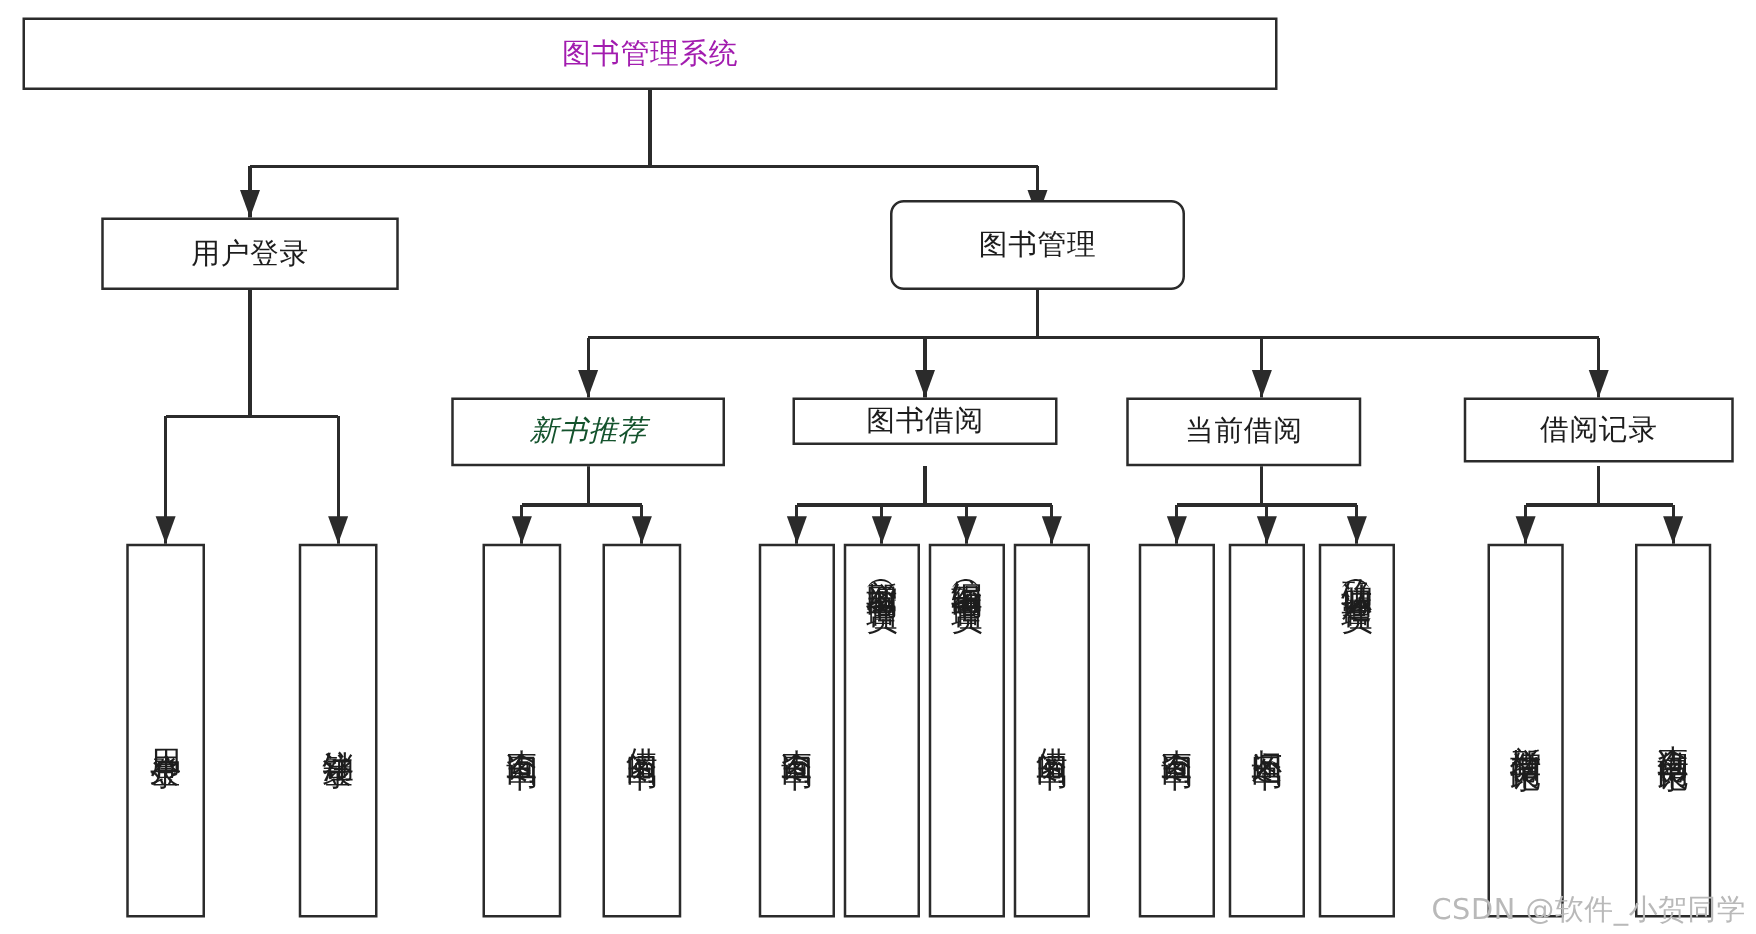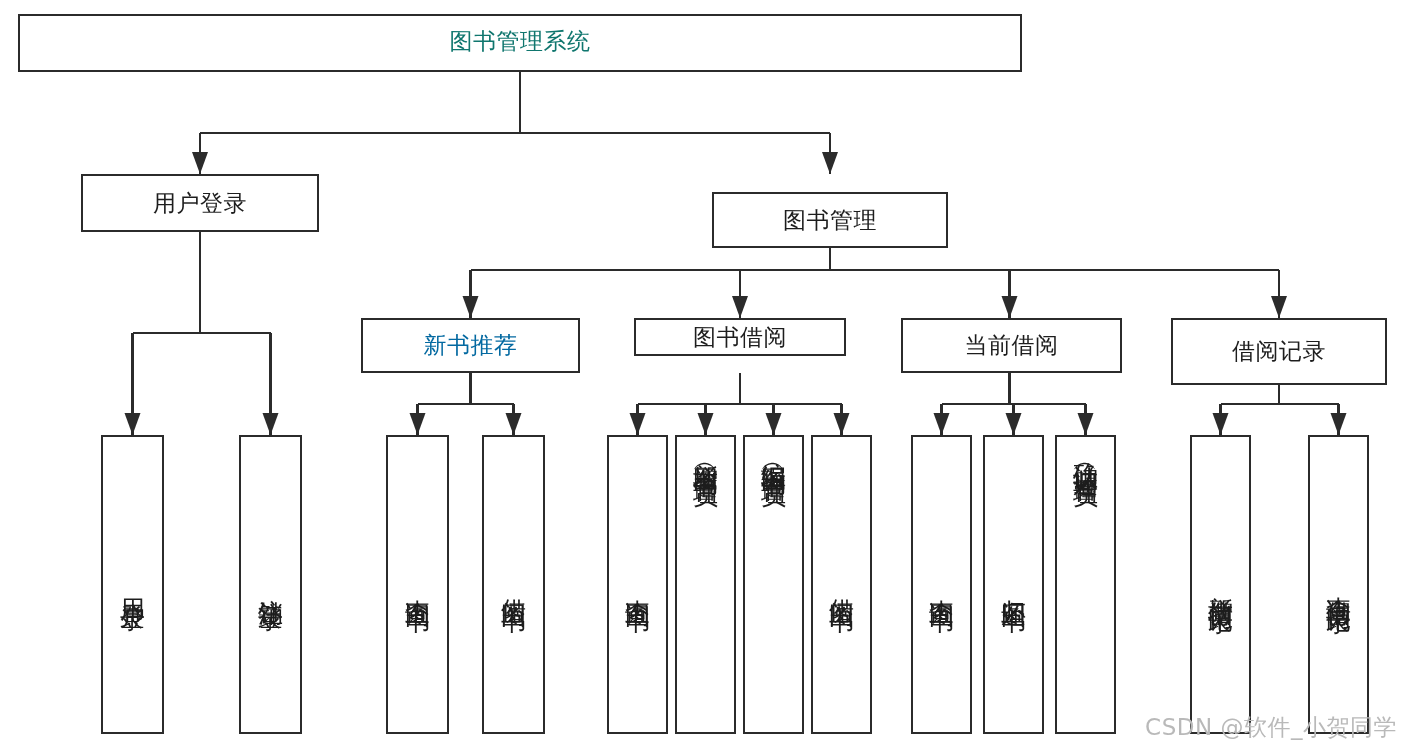--- a/index.html
+++ b/index.html
@@ -133,38 +133,38 @@
       <polygon points="1077.5,413 1093.5,413 1085.5,435" fill="#2b2b2b"></polygon>
       <line x1="1279" y1="373" x2="1279" y2="404" stroke="#2b2b2b" stroke-width="2.5" shape-rendering="crispEdges"></line>
       <line x1="1220.5" y1="404" x2="1338.5" y2="404" stroke="#2b2b2b" stroke-width="2.5" shape-rendering="crispEdges"></line>
       <line x1="1220.5" y1="404" x2="1220.5" y2="435" stroke="#2b2b2b" stroke-width="2.5" shape-rendering="crispEdges"></line>
       <polygon points="1212.5,413 1228.5,413 1220.5,435" fill="#2b2b2b"></polygon>
       <line x1="1338.5" y1="404" x2="1338.5" y2="435" stroke="#2b2b2b" stroke-width="2.5" shape-rendering="crispEdges"></line>
       <polygon points="1330.5,413 1346.5,413 1338.5,435" fill="#2b2b2b"></polygon>
     </svg>
   <div id="nodes-layer">
       <div class="node-box horiz" style="left: 18px; top: 14px; width: 1004px; height: 58px; border-color: rgb(43, 43, 43); background: rgb(255, 255, 255);">
-        <span class="node-label" style="color: #0f766e; font-family: Liberation Mono, monospace;">图书管理系统</span>
+        <span class="node-label" style="color: #a21caf;">图书管理系统</span>
       </div>
       <div class="node-box horiz" style="left: 81px; top: 174px; width: 238px; height: 58px; border-color: rgb(43, 43, 43); background: rgb(255, 255, 255);">
         <span class="node-label" style="color: rgb(29, 29, 29);">用户登录</span>
       </div>
-      <div class="node-box horiz" style="left: 712px; top: 192px; width: 236px; height: 56px; border-color: rgb(43, 43, 43); background: rgb(255, 255, 255);">
+      <div class="node-box horiz" style="left: 712px; top: 160px; width: 236px; height: 72px; border-color: rgb(43, 43, 43); background: rgb(255, 255, 255); border-radius: 11px;">
         <span class="node-label" style="color: rgb(29, 29, 29);">图书管理</span>
       </div>
       <div class="node-box horiz" style="left: 361px; top: 318px; width: 219px; height: 55px; border-color: rgb(43, 43, 43); background: rgb(255, 255, 255);">
-        <span class="node-label" style="color: #0369a1;">新书推荐</span>
+        <span class="node-label" style="color: #14532d; font-style: italic;">新书推荐</span>
       </div>
       <div class="node-box horiz" style="left: 634px; top: 318px; width: 212px; height: 38px; border-color: rgb(43, 43, 43); background: rgb(255, 255, 255);">
         <span class="node-label" style="color: rgb(29, 29, 29);">图书借阅</span>
       </div>
-      <div class="node-box horiz" style="left: 901px; top: 318px; width: 221px; height: 55px; border-color: rgb(43, 43, 43); background: rgb(255, 255, 255);">
+      <div class="node-box horiz" style="left: 901px; top: 318px; width: 188px; height: 55px; border-color: rgb(43, 43, 43); background: rgb(255, 255, 255);">
         <span class="node-label" style="color: rgb(29, 29, 29);">当前借阅</span>
       </div>
-      <div class="node-box horiz" style="left: 1171px; top: 318px; width: 216px; height: 67px; border-color: rgb(43, 43, 43); background: rgb(255, 255, 255);">
+      <div class="node-box horiz" style="left: 1171px; top: 318px; width: 216px; height: 52px; border-color: rgb(43, 43, 43); background: rgb(255, 255, 255);">
         <span class="node-label" style="color: rgb(29, 29, 29);">借阅记录</span>
       </div>
       <div class="node-box vert centered" style="left: 101px; top: 435px; width: 63px; height: 299px; border-color: rgb(43, 43, 43); background: rgb(255, 255, 255);">
         <span class="node-label" style="color: rgb(29, 29, 29);">用户登录</span>
       </div>
       <div class="node-box vert centered" style="left: 239px; top: 435px; width: 63px; height: 299px; border-color: rgb(43, 43, 43); background: rgb(255, 255, 255);">
         <span class="node-label" style="color: rgb(29, 29, 29);">注销登录</span>
       </div>
       <div class="node-box vert centered" style="left: 386px; top: 435px; width: 63px; height: 299px; border-color: rgb(43, 43, 43); background: rgb(255, 255, 255);">
         <span class="node-label" style="color: rgb(29, 29, 29);">查询图书</span>

